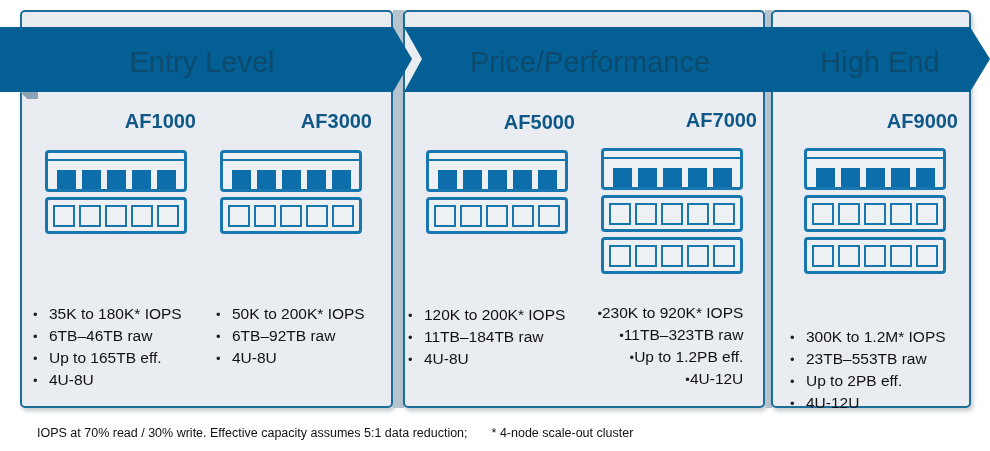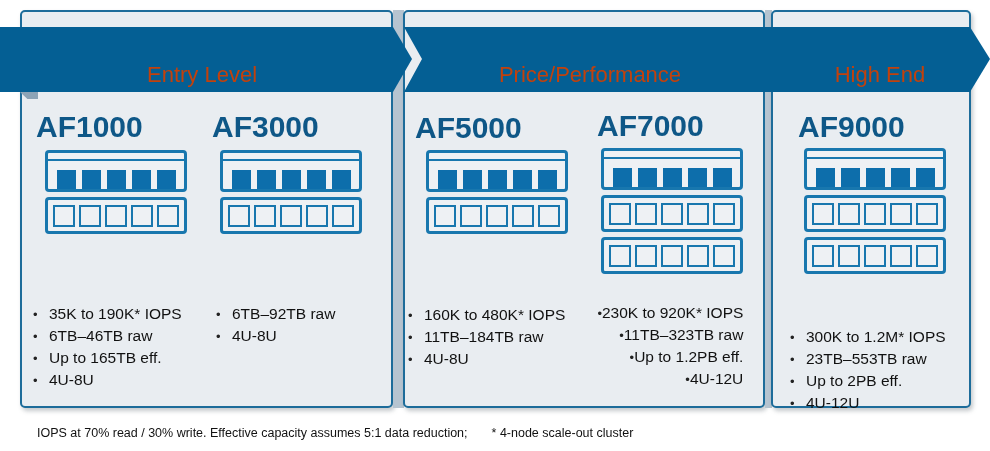--- a/index.html
+++ b/index.html
@@ -16,37 +16,37 @@
     box-shadow: 2px 3px 4px rgba(90,100,110,0.35);
   }
   .gutter {
     position: absolute;
     top: 10px;
     height: 398px;
     background: #b6c4d0;
   }
   .banner {
     position: absolute;
-    top: 41px;
+    top: 29px;
     height: 65px;
     background: #045f94;
-    color: #c2410c;
-    font-size: 22px;
+    color: #0c4a6e;
+    font-size: 29px;
     display: flex;
     align-items: center;
     justify-content: center;
   }
   .banner span { position: relative; top: 1px; }
 
   .model-title {
     position: absolute;
     width: 160px;
-    text-align: left;
+    text-align: right;
     font-weight: bold;
-    font-size: 30px;
+    font-size: 20px;
     color: #0e5787;
   }
 
   .device { position: absolute; width: 142px; }
   .unit {
     width: 142px;
     border: 3px solid #1877ae;
     border-radius: 4px;
     background: #eef1f4;
     display: flex;
@@ -123,21 +123,21 @@
   </div>
   <div class="unit shelf">
       <div class="slot-empty"></div>
       <div class="slot-empty"></div>
       <div class="slot-empty"></div>
       <div class="slot-empty"></div>
       <div class="slot-empty"></div>
     </div>
 </div>
 <ul class="specs" style="left:33px; top:303px;">
-  <li>35K to 190K* IOPS</li>
+  <li>35K to 180K* IOPS</li>
   <li>6TB–46TB raw</li>
   <li>Up to 165TB eff.</li>
   <li>4U-8U</li>
 </ul>
 
 <div class="model-title" style="left:212px; top:110px;">AF3000</div>
 <div class="device" style="left:220px; top:150px;">
   <div class="unit controller">
     <div class="top-strip"></div>
     <div class="slots">
@@ -150,20 +150,21 @@
   </div>
   <div class="unit shelf">
       <div class="slot-empty"></div>
       <div class="slot-empty"></div>
       <div class="slot-empty"></div>
       <div class="slot-empty"></div>
       <div class="slot-empty"></div>
     </div>
 </div>
 <ul class="specs" style="left:216px; top:303px;">
+  <li>50K to 200K* IOPS</li>
   <li>6TB–92TB raw</li>
   <li>4U-8U</li>
 </ul>
 
 <div class="model-title" style="left:415px; top:111px;">AF5000</div>
 <div class="device" style="left:426px; top:150px;">
   <div class="unit controller">
     <div class="top-strip"></div>
     <div class="slots">
         <div class="slot-filled"></div>
@@ -175,21 +176,21 @@
   </div>
   <div class="unit shelf">
       <div class="slot-empty"></div>
       <div class="slot-empty"></div>
       <div class="slot-empty"></div>
       <div class="slot-empty"></div>
       <div class="slot-empty"></div>
     </div>
 </div>
 <ul class="specs" style="left:408px; top:304px;">
-  <li>160K to 480K* IOPS</li>
+  <li>120K to 200K* IOPS</li>
   <li>11TB–184TB raw</li>
   <li>4U-8U</li>
 </ul>
 
 <div class="model-title" style="left:597px; top:109px;">AF7000</div>
 <div class="device" style="left:601px; top:148px;">
   <div class="unit controller">
     <div class="top-strip"></div>
     <div class="slots">
         <div class="slot-filled"></div>

